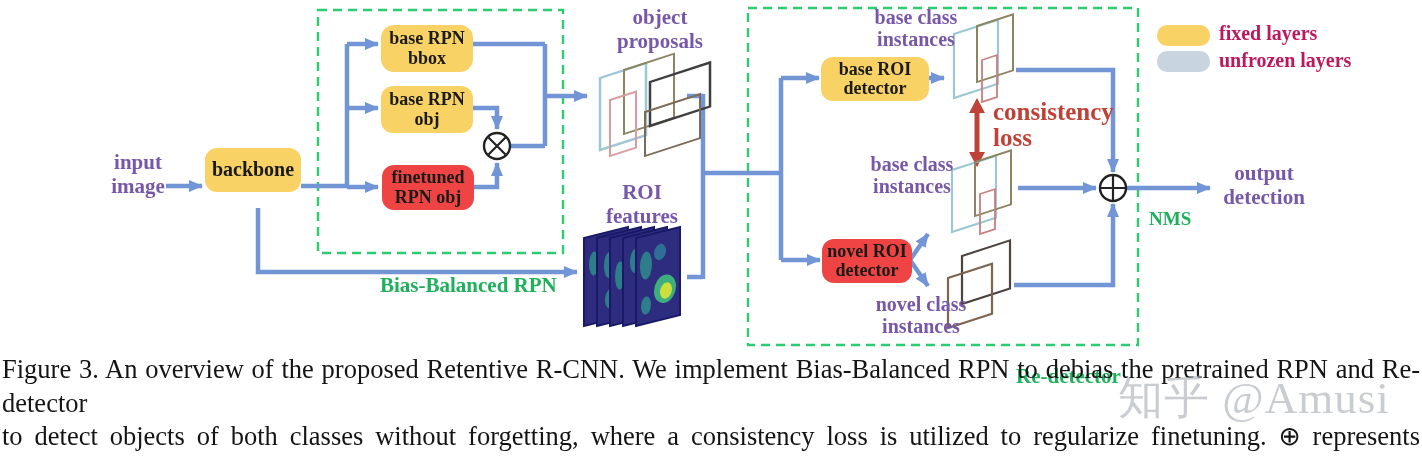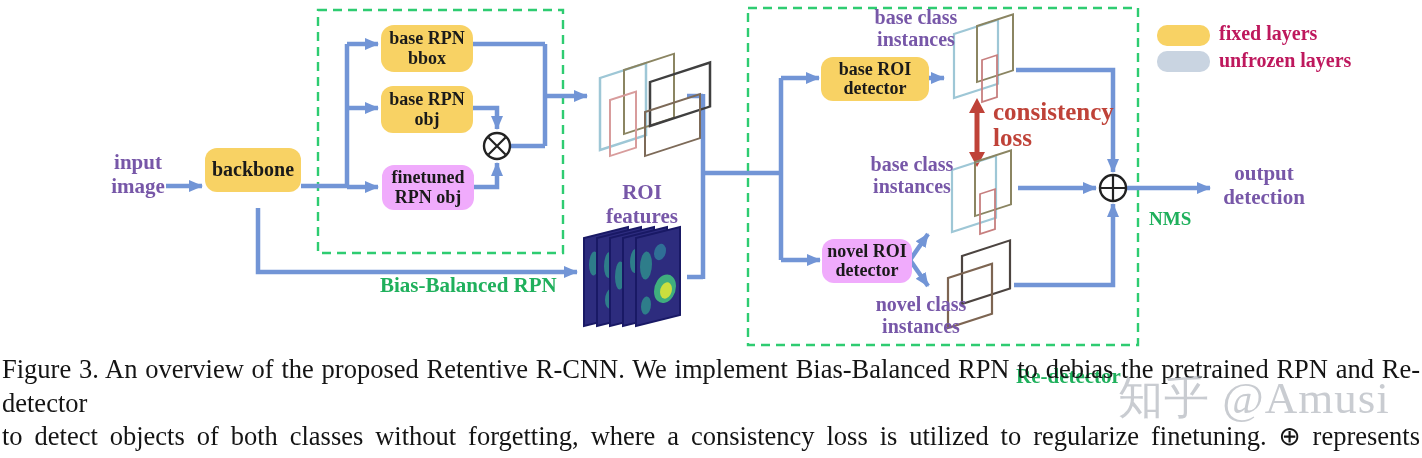--- a/index.html
+++ b/index.html
@@ -5,21 +5,21 @@
   * { margin:0; padding:0; box-sizing:border-box; }
   body { background:#ffffff; font-family:"Liberation Serif", serif; }
   .page { position:relative; width:1422px; height:458px; background:#ffffff; overflow:hidden; }
   .diagram { position:absolute; left:0; top:0; width:1422px; height:352px; }
   svg.wires { position:absolute; left:0; top:0; }
 
   .node { position:absolute; display:flex; align-items:center; justify-content:center;
           text-align:center; font-weight:bold; color:#1a1a1a; border-radius:12px;
           line-height:1.08; }
   .node.yellow { background:#f8d264; }
-  .node.gray   { background:#f0abfc; }
+  .node.gray   { background:#ef4444; }
 
   .lbl { position:absolute; font-weight:bold; color:#7757a8; text-align:center; line-height:1.12; }
   .lbl.green { color:#1fb05c; }
   .lbl.red   { color:#bf4238; text-align:left; }
   .lbl.nowrap{ white-space:nowrap;margin-top:48px; }
 
   .legend-pill { position:absolute; width:53px; height:21px; border-radius:10px; }
   .legend-text { position:absolute; font-weight:bold; color:#be185d; font-size:20px; white-space:nowrap; }
 
   .caption { position:absolute; left:2px; top:353px; width:1418px; color:#141414;
@@ -172,20 +172,21 @@
     <div class="lbl" style="left:100px; top:151px; width:76px; font-size:21px;">input image</div>
 
     <div class="node yellow" style="left:205px; top:148px; width:96px; height:44px; font-size:20px;">backbone</div>
 
     <div class="node yellow" style="left:381px; top:25px; width:92px; height:47px; font-size:18px;border-radius:13px;">base RPN bbox</div>
     <div class="node yellow" style="left:381px; top:86px; width:92px; height:47px; font-size:18px;">base RPN obj</div>
     <div class="node gray" style="left:382px; top:165px; width:92px; height:45px; font-size:18px;">finetuned RPN obj</div>
 
     <div class="lbl green nowrap" style="left:380px; top:226px; font-size:21px;">Bias-Balanced RPN</div>
 
+    <div class="lbl" style="left:598px; top:6px; width:124px; font-size:21px;">object proposals</div>
     <div class="lbl" style="left:590px; top:181px; width:104px; font-size:21px;">ROI features</div>
 
     <div class="node yellow" style="left:821px; top:57px; width:108px; height:44px; font-size:18px;">base ROI detector</div>
     <div class="node gray" style="left:822px; top:239px; width:90px; height:44px; font-size:18px;">novel ROI detector</div>
 
     <div class="lbl" style="left:868px; top:6px; width:96px; font-size:20px;">base class instances</div>
     <div class="lbl" style="left:864px; top:153px; width:96px; font-size:20px;">base class instances</div>
     <div class="lbl" style="left:866px; top:293px; width:110px; font-size:20px;">novel class instances</div>
 
     <div class="lbl red" style="left:993px; top:99px; width:130px; font-size:25px; line-height:26px;">consistency loss</div>

